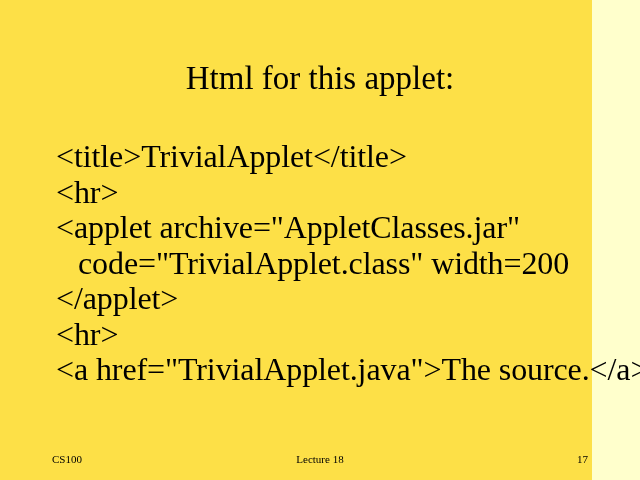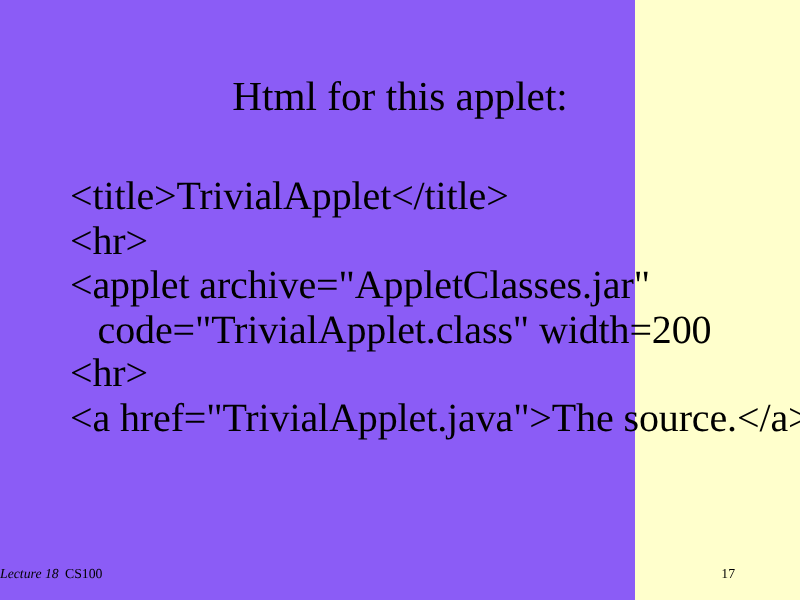--- a/index.html
+++ b/index.html
@@ -10,23 +10,23 @@
     width: 640px;
     height: 480px;
     overflow: hidden;
     background: #FFFFCC;
     font-family: "Liberation Serif", "DejaVu Serif", serif;
     color: #000000;
   }
 
   .slide {
     position: relative;
-    width: 508px;
+    width: 592px;
     height: 480px;
-    background: #8b5cf6;
+    background: #fde047;
     box-sizing: border-box;
   }
 
   
   .slide-title {
     position: absolute;
     left: 0;
     top: 58px;
     width: 640px;
     text-align: center;
@@ -79,27 +79,26 @@
     line-height: 14px;
     color: #000000;
     white-space: nowrap;
   }
 
   .footer-center {
     position: absolute;
     left: 0;
     top: 0;
     width: 640px;
-    text-align: left;
+    text-align: center;
     font-family: "Liberation Serif", "DejaVu Serif", serif;
     font-size: 11px;
     line-height: 14px;
     color: #000000;
     white-space: nowrap;
-    font-style: italic;
   }
 
   .footer-right {
     position: absolute;
     right: 52px;
     top: 0;
     font-family: "Liberation Serif", "DejaVu Serif", serif;
     font-size: 11px;
     line-height: 14px;
     color: #000000;
@@ -111,20 +110,21 @@
 
 <div class="slide">
 
   <div class="slide-title">Html for this applet:</div>
 
   <div class="slide-body">
     <div class="code-line">&lt;title&gt;TrivialApplet&lt;/title&gt;</div>
     <div class="code-line">&lt;hr&gt;</div>
     <div class="code-line">&lt;applet archive="AppletClasses.jar"</div>
     <div class="code-line indent">code="TrivialApplet.class" width=200</div>
+    <div class="code-line">&lt;/applet&gt;</div>
     <div class="code-line">&lt;hr&gt;</div>
     <div class="code-line">&lt;a href="TrivialApplet.java"&gt;The source.&lt;/a&gt;</div>
   </div>
 
   <div class="footer">
     <div class="footer-left">CS100</div>
     <div class="footer-center">Lecture 18</div>
     <div class="footer-right">17</div>
   </div>
 

